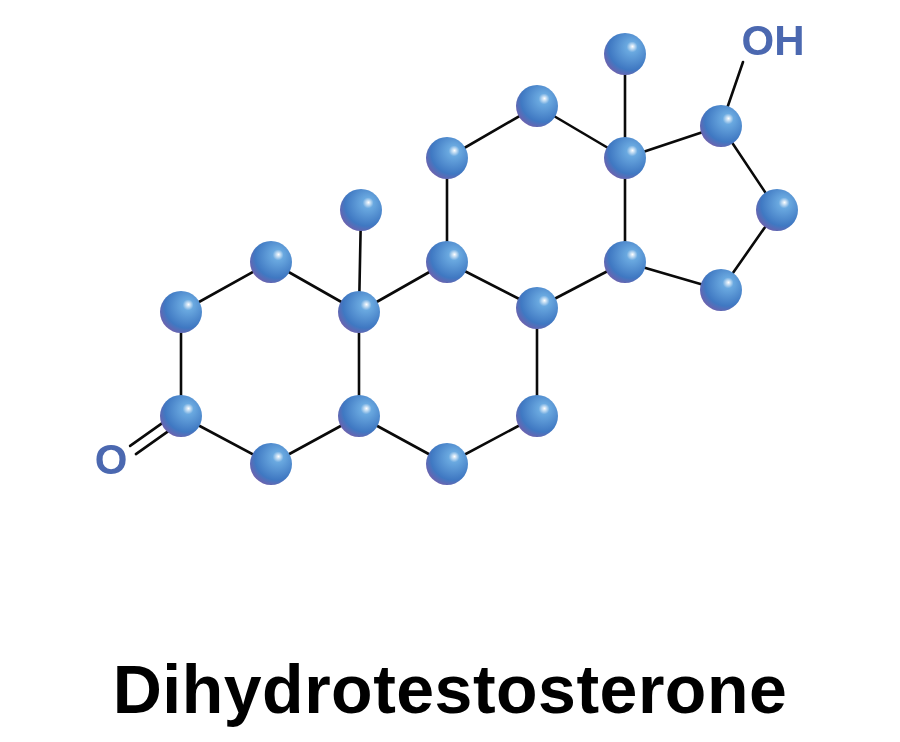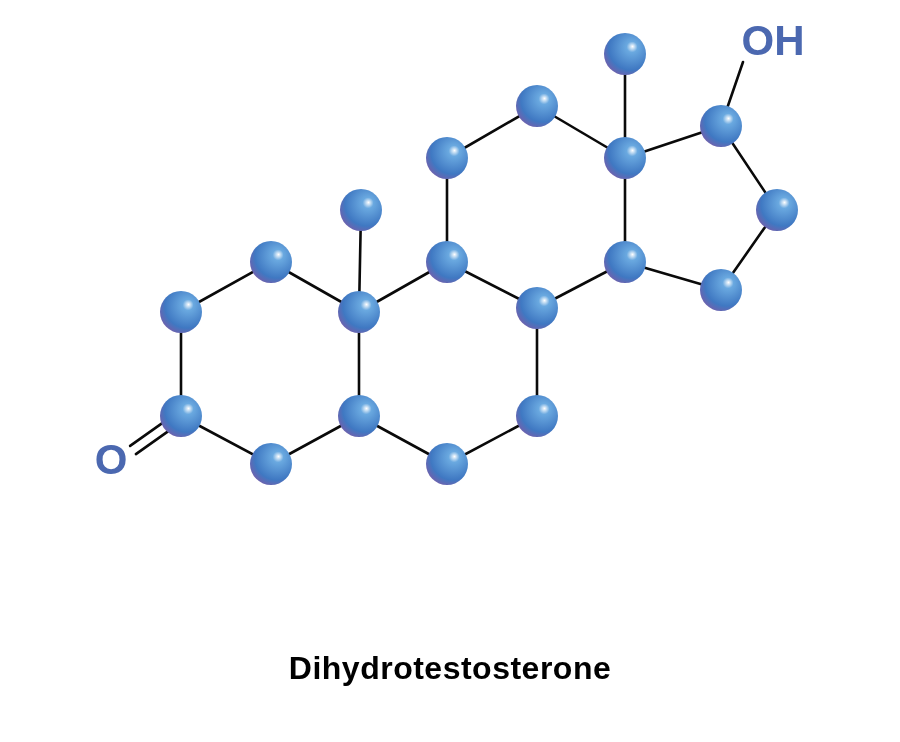--- a/index.html
+++ b/index.html
@@ -4,21 +4,21 @@
   <style>
     html, body { margin: 0; padding: 0; background: #ffffff; }
     body { width: 900px; height: 742px; position: relative; overflow: hidden; }
     #stage { position: absolute; left: 0; top: 0; width: 900px; height: 742px; }
     .bond { stroke: #0a0a0a; stroke-width: 2.6; stroke-linecap: round; }
     .hetero-label { font-family: "Liberation Sans", sans-serif; font-weight: 700; fill: #4b68b0; }
     #title {
       position: absolute; left: 0; width: 900px; top: 650px;
       text-align: center;
       font-family: "Liberation Sans", sans-serif; font-weight: 700;
-      font-size: 32px; color: #000000; letter-spacing: 0.5px;
+      font-size: 68px; color: #000000; letter-spacing: 0.5px;
     }
   </style>
 </head>
 <body>
 
 <svg id="stage" viewBox="0 0 900 742" xmlns="http://www.w3.org/2000/svg">
   <defs>
     <radialGradient id="atomGrad" cx="0.62" cy="0.38" r="0.72" fx="0.68" fy="0.32">
       <stop offset="0" id="g0" stop-color="#ffffff"></stop>
       <stop offset="0.18" id="g1" stop-color="#6aa9e0"></stop>

